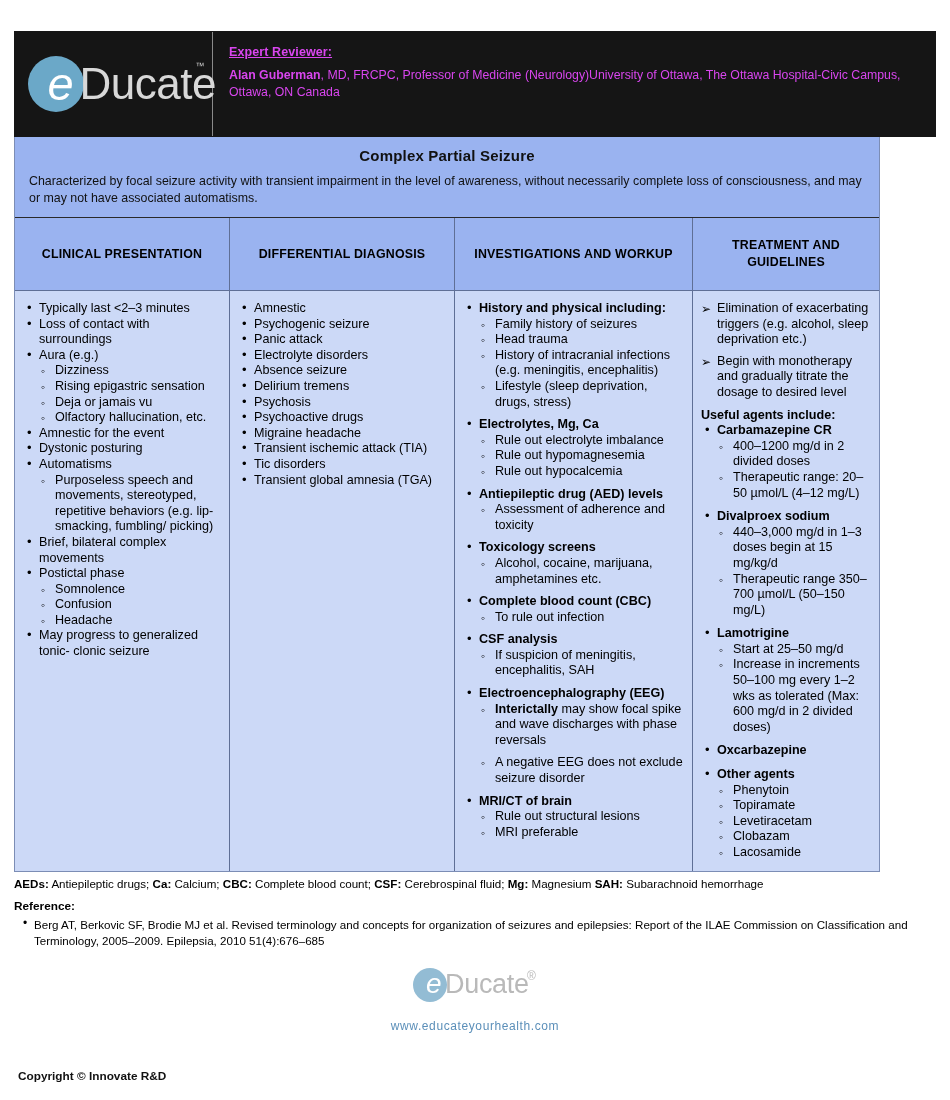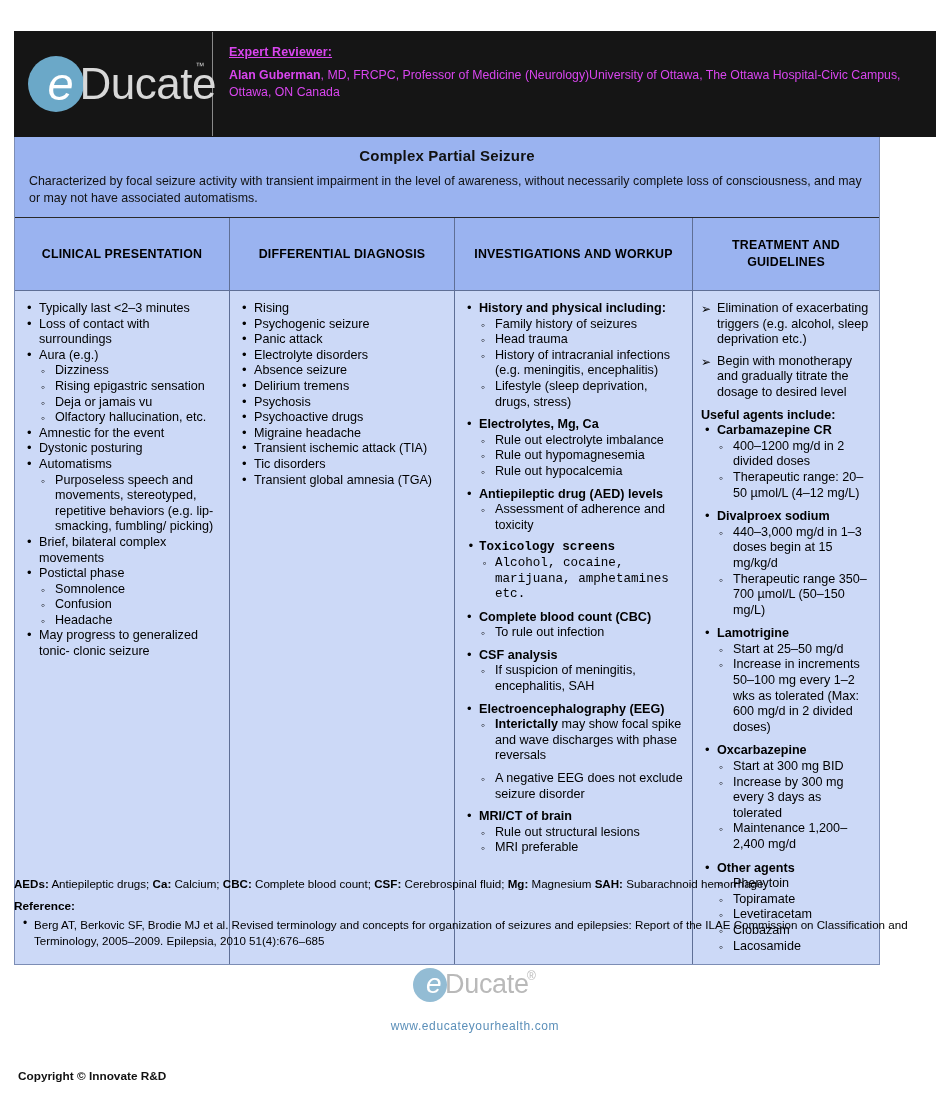--- a/index.html
+++ b/index.html
@@ -406,21 +406,21 @@
               </li>
             </ul>
         </div>
       </div>
 
       <div class="col col-2">
         <div class="col-head">DIFFERENTIAL DIAGNOSIS</div>
         <div class="col-body">
           <ul class="lv1" id="list-differential">
               <li>
-                <span class="txt">Rising</span>
+                <span class="txt">Amnestic</span>
               </li>
               <li>
                 <span class="txt">Psychogenic seizure</span>
               </li>
               <li>
                 <span class="txt">Panic attack</span>
               </li>
               <li>
                 <span class="txt">Electrolyte disorders</span>
               </li>
@@ -472,21 +472,21 @@
                   <li>Rule out hypomagnesemia</li>
                   <li>Rule out hypocalcemia</li>
                 </ul>
               </li>
               <li style="margin-top: 7px;">
                 <span class="txt b">Antiepileptic drug (AED) levels</span>
                 <ul class="lv2">
                   <li>Assessment of adherence and toxicity</li>
                 </ul>
               </li>
-              <li style="margin-top: 7px; font-family: Liberation Mono, monospace;">
+              <li style="margin-top: 7px;">
                 <span class="txt b">Toxicology screens</span>
                 <ul class="lv2">
                   <li>Alcohol, cocaine, marijuana, amphetamines etc.</li>
                 </ul>
               </li>
               <li style="margin-top: 7px;">
                 <span class="txt b">Complete blood count (CBC)</span>
                 <ul class="lv2">
                   <li>To rule out infection</li>
                 </ul>
@@ -541,25 +541,20 @@
               </li>
               <li style="margin-top: 8px;">
                 <span class="txt b"> Lamotrigine</span>
                 <ul class="lv2">
                   <li>Start at 25–50 mg/d</li>
                   <li>Increase in increments 50–100 mg every 1–2 wks as tolerated (Max: 600 mg/d in 2 divided doses)</li>
                 </ul>
               </li>
               <li style="margin-top: 8px;">
                 <span class="txt b"> Oxcarbazepine</span>
-                <ul class="lv2">
-                  <li>Start at 300 mg BID</li>
-                  <li>Increase by 300 mg every 3 days as tolerated</li>
-                  <li>Maintenance 1,200–2,400 mg/d</li>
-                </ul>
               </li>
               <li style="margin-top: 8px;">
                 <span class="txt b"> Other agents</span>
                 <ul class="lv2">
                   <li>Phenytoin</li>
                   <li>Topiramate</li>
                   <li>Levetiracetam</li>
                   <li>Clobazam</li>
                   <li>Lacosamide</li>
                 </ul>

